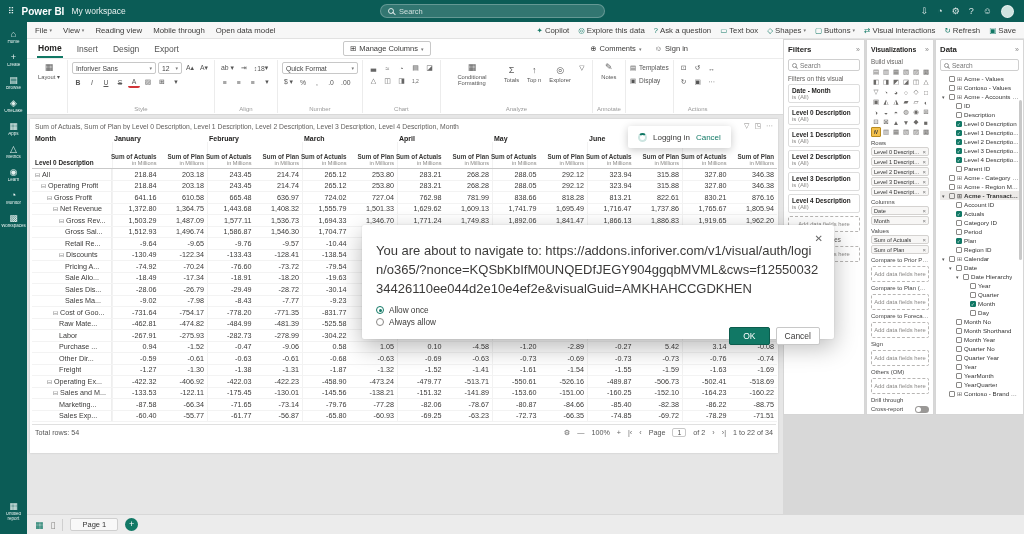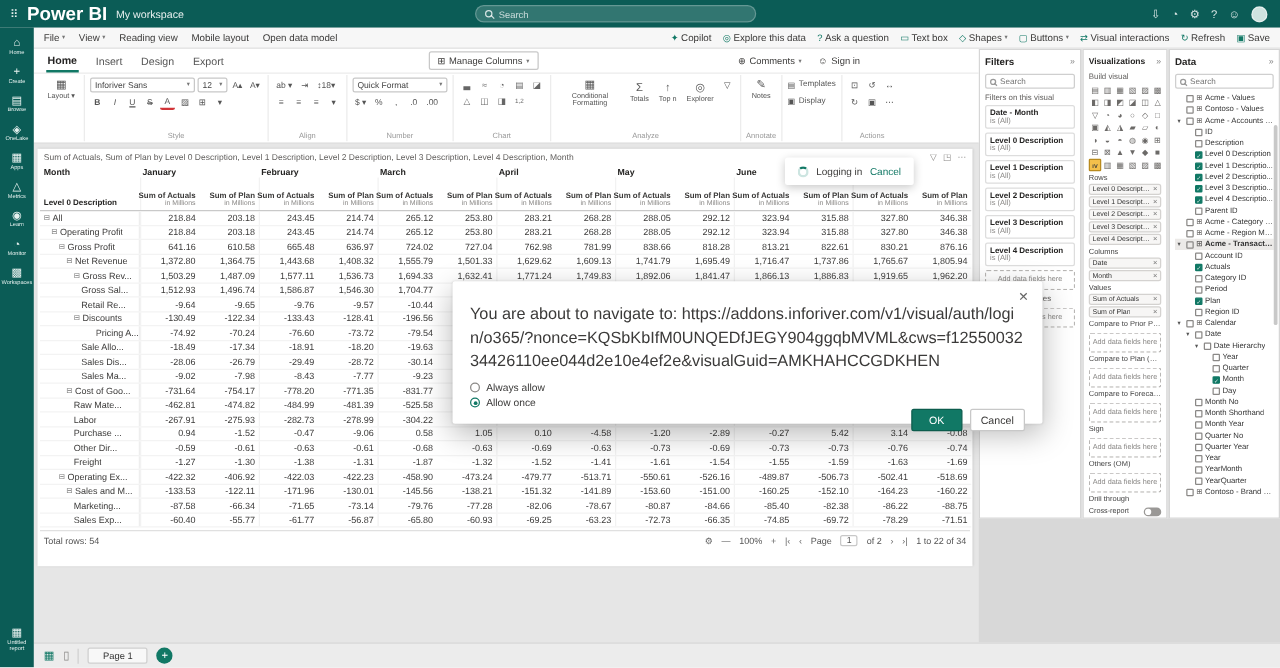--- a/index.html
+++ b/index.html
@@ -5,21 +5,21 @@
   *{box-sizing:border-box;margin:0;padding:0}
   html,body{width:1024px;height:534px;overflow:hidden;background:#fff;
     font-family:"Liberation Sans","DejaVu Sans",sans-serif;}
   .app{position:relative;width:1024px;height:534px;background:#d8d8d8;overflow:hidden}
 
   
   .topbar{position:absolute;left:0;top:0;width:1024px;height:22px;background:#0b5c56;
     display:flex;align-items:center;color:#fff;z-index:10}
   .tb-left{display:flex;align-items:center;gap:7px;padding-left:8px;width:380px}
   .waffle{font-size:9px;opacity:.9;cursor:pointer}
-  .brand{font-size:15px;font-weight:700}
+  .brand{font-size:10px;font-weight:700}
   .tb-ws{font-size:8.5px;opacity:.9}
   .tb-search{display:flex;align-items:center;gap:5px;background:rgba(255,255,255,.16);
     border:1px solid rgba(255,255,255,.25);border-radius:8px;height:14px;width:225px;padding:0 7px}
   .tb-search input{background:transparent;border:none;outline:none;color:#fff;font-size:7.5px;width:180px}
   .tb-search input::placeholder{color:rgba(255,255,255,.75)}
   .mag{width:6px;height:6px;border:1px solid rgba(255,255,255,.8);border-radius:50%;position:relative;flex:none}
   .mag::after{content:"";position:absolute;width:4px;height:1px;background:rgba(255,255,255,.8);
     transform:rotate(45deg);right:-3px;bottom:-1px}
   .tb-right{margin-left:auto;display:flex;align-items:center;gap:9px;padding-right:10px}
   .tb-ico{font-size:9px;opacity:.85;cursor:pointer}
@@ -266,21 +266,21 @@
           <span class="caret">▾</span>
         </div>
         <div class="menu-item">
           <span>View</span>
           <span class="caret">▾</span>
         </div>
         <div class="menu-item">
           <span>Reading view</span>
         </div>
         <div class="menu-item">
-          <span>Mobile layout</span>
+          <span>Mobile through</span>
         </div>
         <div class="menu-item">
           <span>Open data model</span>
         </div>
       </div>
     <div id="menu-right" class="menu-right">
         <div class="menu-item">
           <span class="mi-ico">✦</span>
           <span>Copilot</span>
         </div>
@@ -650,21 +650,21 @@
             <div class="mrow">
               <div class="cell rh" style="padding-left: 27px;">
                 <span class="exp">⊟</span>
                 <span class="rh-label">Gross Rev...</span>
               </div>
               <div class="cell num gb">1,503.29</div>
               <div class="cell num">1,487.09</div>
               <div class="cell num gb">1,577.11</div>
               <div class="cell num">1,536.73</div>
               <div class="cell num gb">1,694.33</div>
-              <div class="cell num">1,632.41</div>
+              <div class="cell num">1,346.70</div>
               <div class="cell num gb">1,771.24</div>
               <div class="cell num">1,749.83</div>
               <div class="cell num gb">1,892.06</div>
               <div class="cell num">1,841.47</div>
               <div class="cell num gb">1,866.13</div>
               <div class="cell num">1,886.83</div>
               <div class="cell num gb">1,919.65</div>
               <div class="cell num">1,962.20</div>
             </div>
             <div class="mrow">
@@ -707,33 +707,33 @@
             </div>
             <div class="mrow">
               <div class="cell rh" style="padding-left: 27px;">
                 <span class="exp">⊟</span>
                 <span class="rh-label">Discounts</span>
               </div>
               <div class="cell num gb">-130.49</div>
               <div class="cell num">-122.34</div>
               <div class="cell num gb">-133.43</div>
               <div class="cell num">-128.41</div>
-              <div class="cell num gb">-196.56</div>
+              <div class="cell num gb">-138.54</div>
               <div class="cell num">-131.08</div>
               <div class="cell num gb">-141.62</div>
               <div class="cell num">-140.70</div>
               <div class="cell num gb">-150.27</div>
               <div class="cell num">-145.98</div>
               <div class="cell num gb">-149.66</div>
               <div class="cell num">-148.97</div>
               <div class="cell num gb">-153.98</div>
               <div class="cell num">-156.26</div>
             </div>
             <div class="mrow">
-              <div class="cell rh" style="padding-left: 33px; justify-content: flex-end;">
+              <div class="cell rh" style="padding-left: 33px;">
                 <span class="rh-label">Pricing A...</span>
               </div>
               <div class="cell num gb">-74.92</div>
               <div class="cell num">-70.24</div>
               <div class="cell num gb">-76.60</div>
               <div class="cell num">-73.72</div>
               <div class="cell num gb">-79.54</div>
               <div class="cell num">-75.26</div>
               <div class="cell num gb">-81.31</div>
               <div class="cell num">-80.78</div>
@@ -936,21 +936,21 @@
               <div class="cell num gb">-502.41</div>
               <div class="cell num">-518.69</div>
             </div>
             <div class="mrow">
               <div class="cell rh" style="padding-left: 21px;">
                 <span class="exp">⊟</span>
                 <span class="rh-label">Sales and M...</span>
               </div>
               <div class="cell num gb">-133.53</div>
               <div class="cell num">-122.11</div>
-              <div class="cell num gb">-171.96</div>
+              <div class="cell num gb">-175.45</div>
               <div class="cell num">-130.01</div>
               <div class="cell num gb">-145.56</div>
               <div class="cell num">-138.21</div>
               <div class="cell num gb">-151.32</div>
               <div class="cell num">-141.89</div>
               <div class="cell num gb">-153.60</div>
               <div class="cell num">-151.00</div>
               <div class="cell num gb">-160.25</div>
               <div class="cell num">-152.10</div>
               <div class="cell num gb">-164.23</div>
@@ -1380,26 +1380,26 @@
     <span class="spinner"></span>
     <span class="toast-text">Logging in</span>
     <span class="toast-cancel">Cancel</span>
   </div>
 
   <div class="dialog">
     <span class="dlg-close">✕</span>
     <div class="dlg-body">You are about to navigate to: https://addons.inforiver.com/v1/visual/auth/login/o365/?nonce=KQSbKbIfM0UNQEDfJEGY904ggqbMVML&amp;cws=f1255003234426110ee044d2e10e4ef2e&amp;visualGuid=AMKHAHCCGDKHEN</div>
     <div class="dlg-opts">
       <div class="dlg-opt">
+        <span class="radio on"></span>
+        <span>Allow once</span>
+      </div>
+      <div class="dlg-opt">
         <span class="radio"></span>
         <span>Always allow</span>
-      </div>
-      <div class="dlg-opt">
-        <span class="radio on"></span>
-        <span>Allow once</span>
       </div>
     </div>
     <div class="dlg-foot">
       <button class="btn-ok">OK</button>
       <button class="btn-cancel">Cancel</button>
     </div>
   </div>
 
   <div class="pagebar">
     <span class="pb-ico">▦</span>

